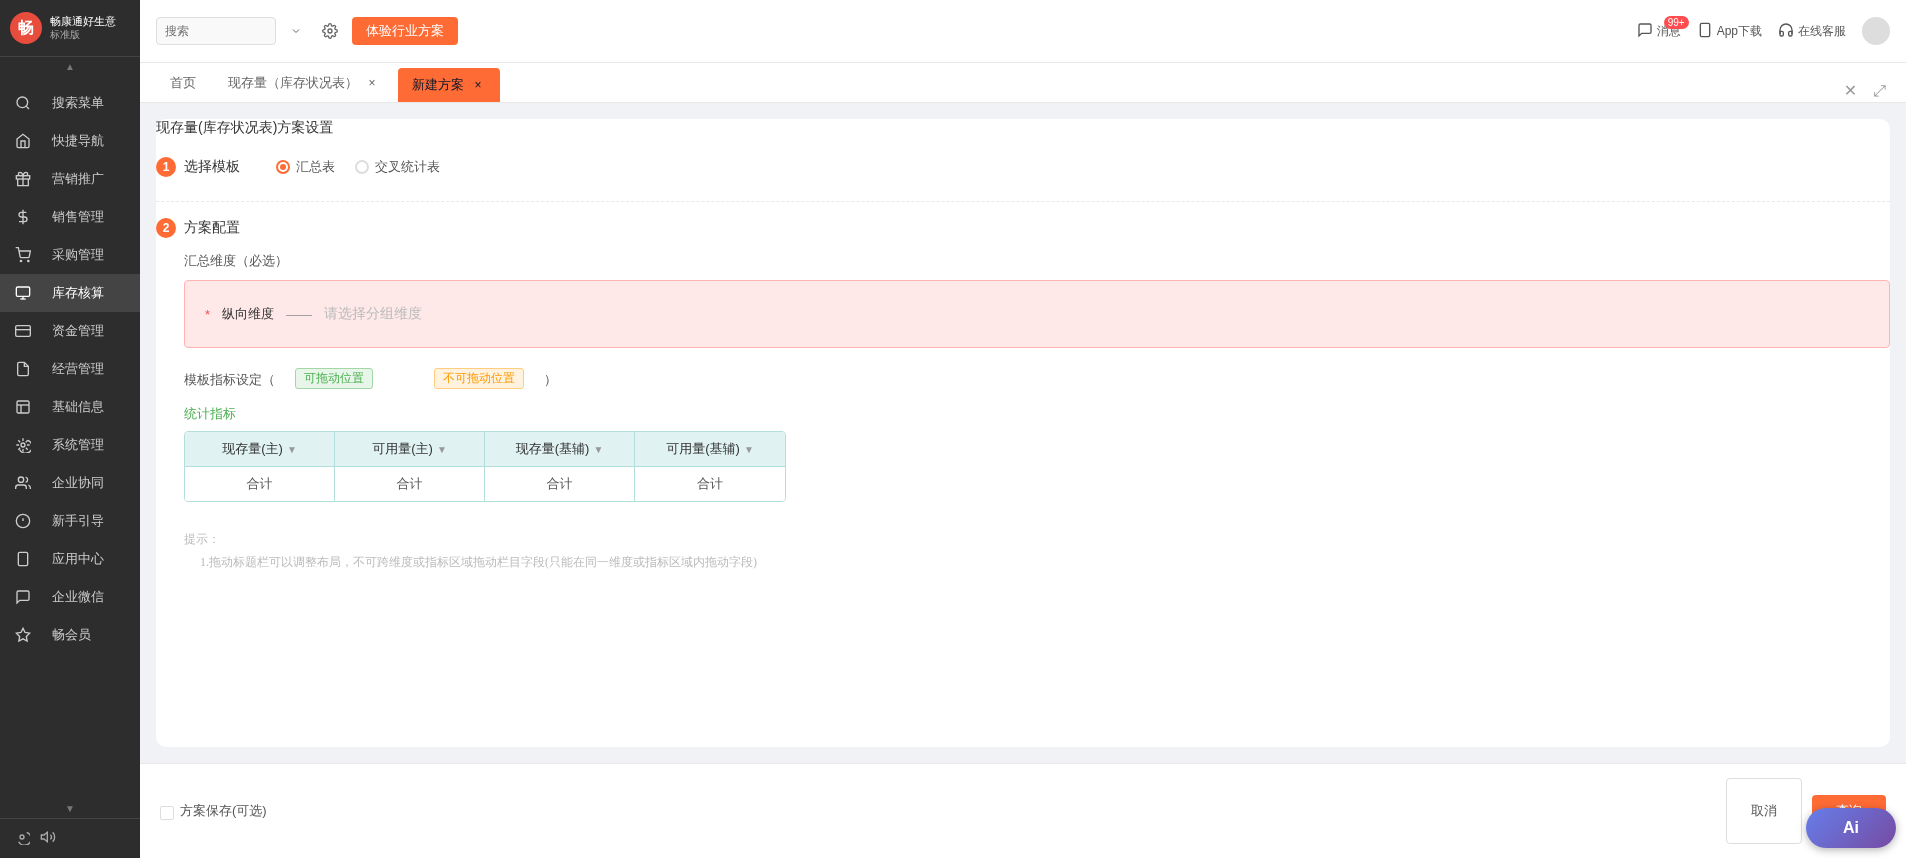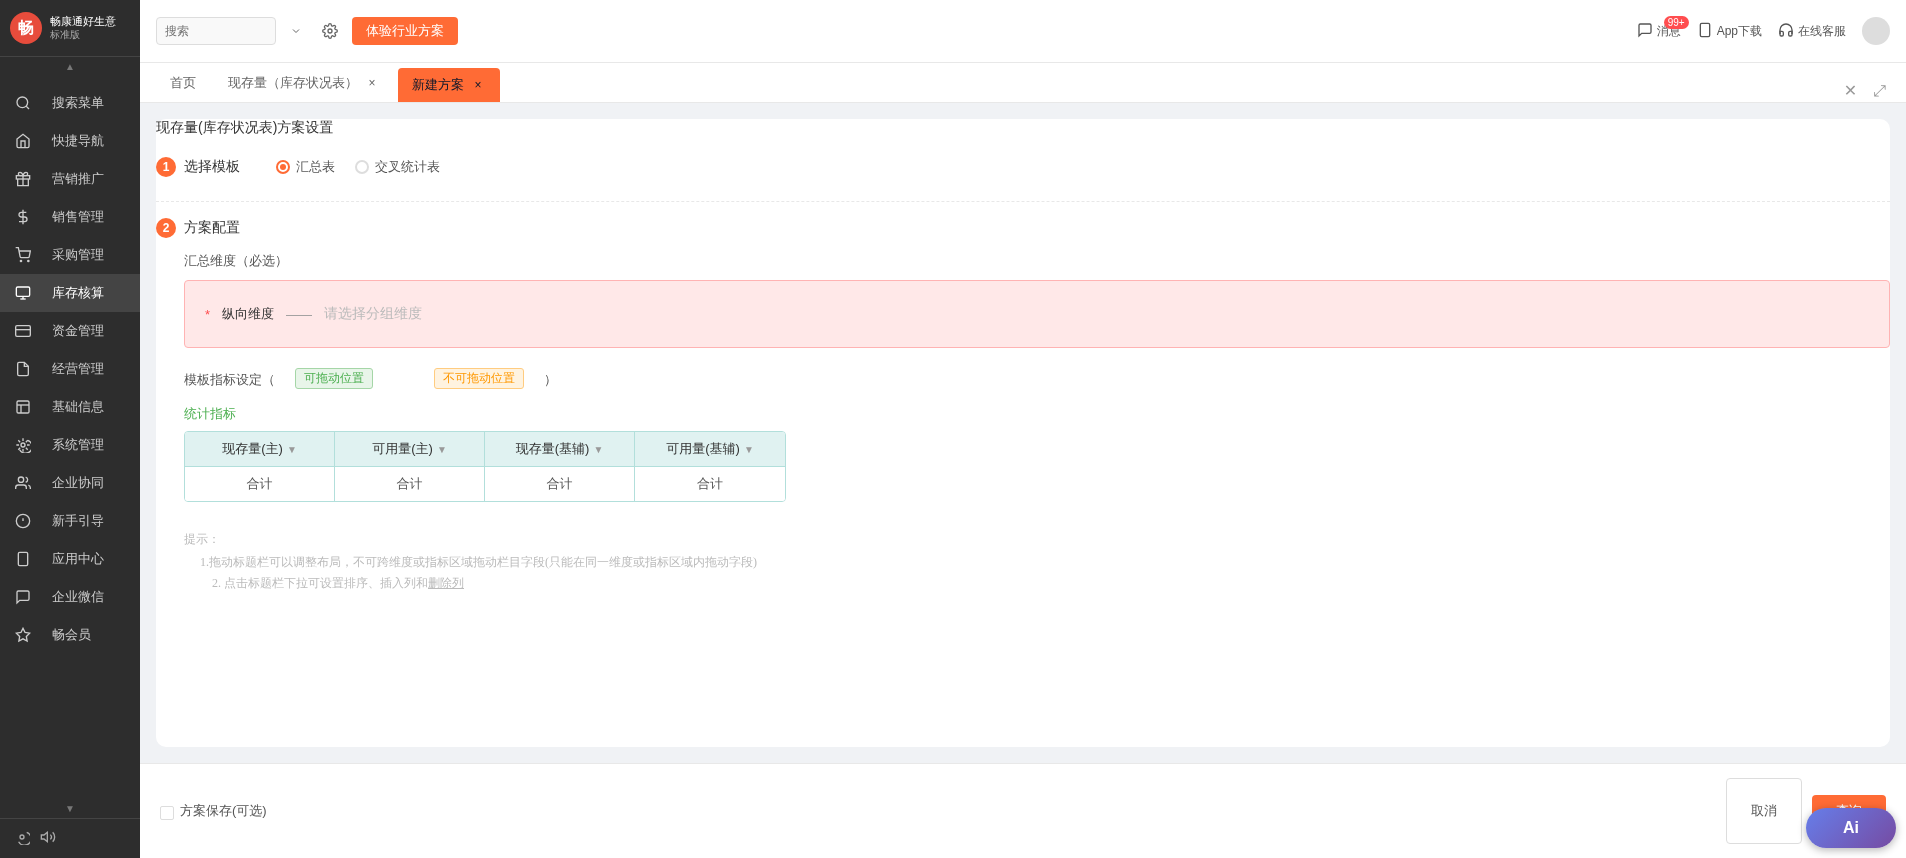--- a/index.html
+++ b/index.html
@@ -850,23 +850,20 @@
                 <div class="stats-data-cell">合计</div>
                 <div class="stats-data-cell">合计</div>
                 <div class="stats-data-cell">合计</div>
               </div>
             </div>
           </div>
 
           <div class="tips-section">
             <div class="tips-title">提示：</div>
             <div class="tips-item">1.拖动标题栏可以调整布局，不可跨维度或指标区域拖动栏目字段(只能在同一维度或指标区域内拖动字段)</div>
-            <div class="tips-item">
-              <span>　2. 点击标题栏下拉可设置排序、插入列和</span><span class="tips-link">删除列</span>
-            </div>
           </div>
         </div>
       </div>
 
     </div>
   </div>
 
   <div class="bottom-bar">
     <label class="save-checkbox">
       <div class="checkbox-box"></div>

